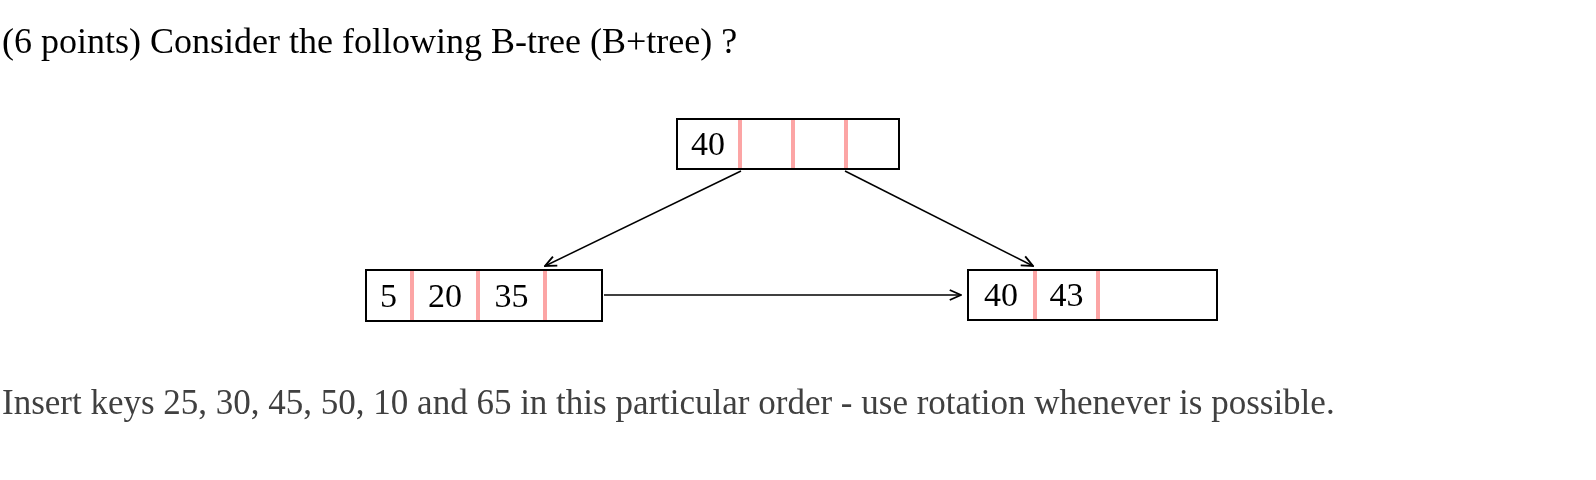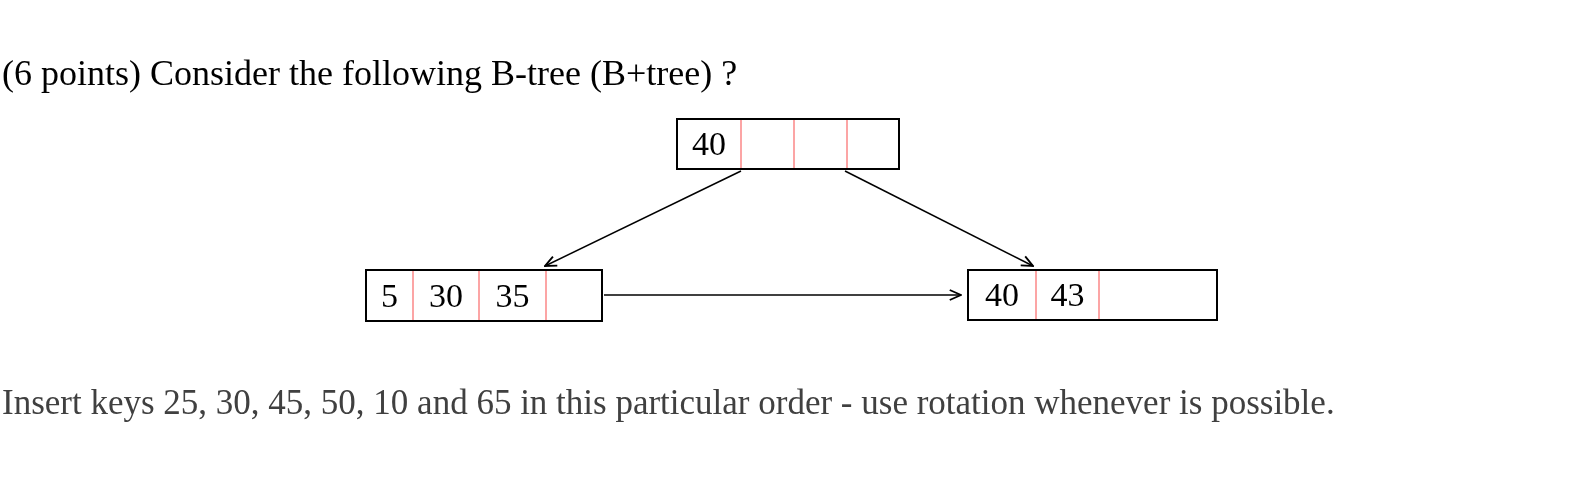--- a/index.html
+++ b/index.html
@@ -14,31 +14,30 @@
     overflow: hidden;
   }
   .question-text {
     position: absolute;
     left: 2px;
     top: 20px;
     font-size: 36px;
     line-height: 1.2;
     white-space: nowrap;
     color: #000000;
-    margin-top: 32px;
   }
   .node {
     position: absolute;
     display: flex;
     border: 2px solid #000000;
     background: #ffffff;
   }
   .cell {
     height: 100%;
-    border-right: 2px solid #fca5a5;
+    border-right: 4px solid #fca5a5;
     display: flex;
     align-items: center;
     justify-content: center;
     font-size: 34px;
     color: #000000;
   }
   .cell:last-child { border-right: none; flex: 1; }
   .edges {
     position: absolute;
     left: 0;
@@ -67,21 +66,21 @@
 
   <div class="node" style="left:676px; top:118px; width:224px; height:52px;">
     <div class="cell" style="width:64px">40</div>
     <div class="cell" style="width:53px"></div>
     <div class="cell" style="width:53px"></div>
     <div class="cell"></div>
   </div>
 
   <div class="node" style="left:365px; top:269px; width:238px; height:53px;">
     <div class="cell" style="width:47px">5</div>
-    <div class="cell" style="width:66px">30</div>
+    <div class="cell" style="width:66px">20</div>
     <div class="cell" style="width:67px">35</div>
     <div class="cell"></div>
   </div>
 
   <div class="node" style="left:967px; top:269px; width:251px; height:52px;">
     <div class="cell" style="width:68px">40</div>
     <div class="cell" style="width:63px">43</div>
     <div class="cell"></div>
   </div>
 

